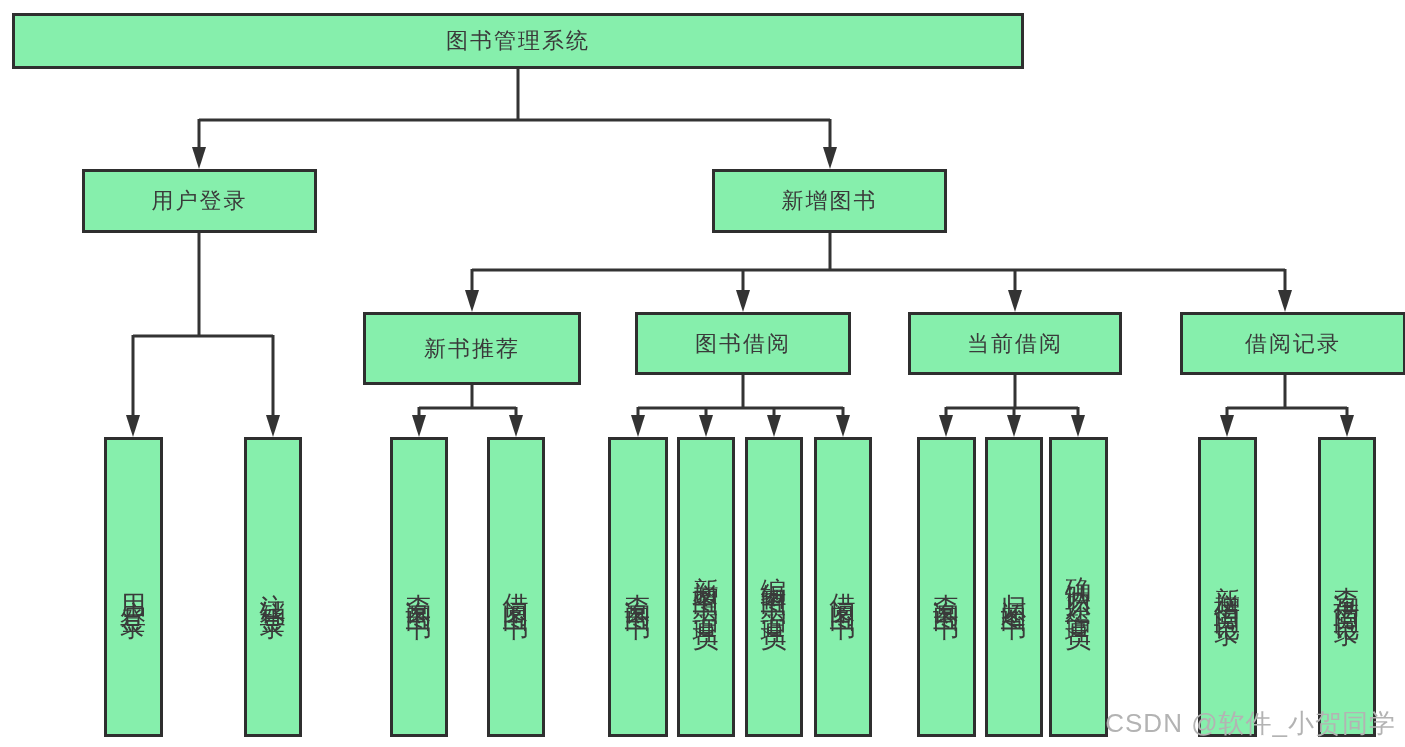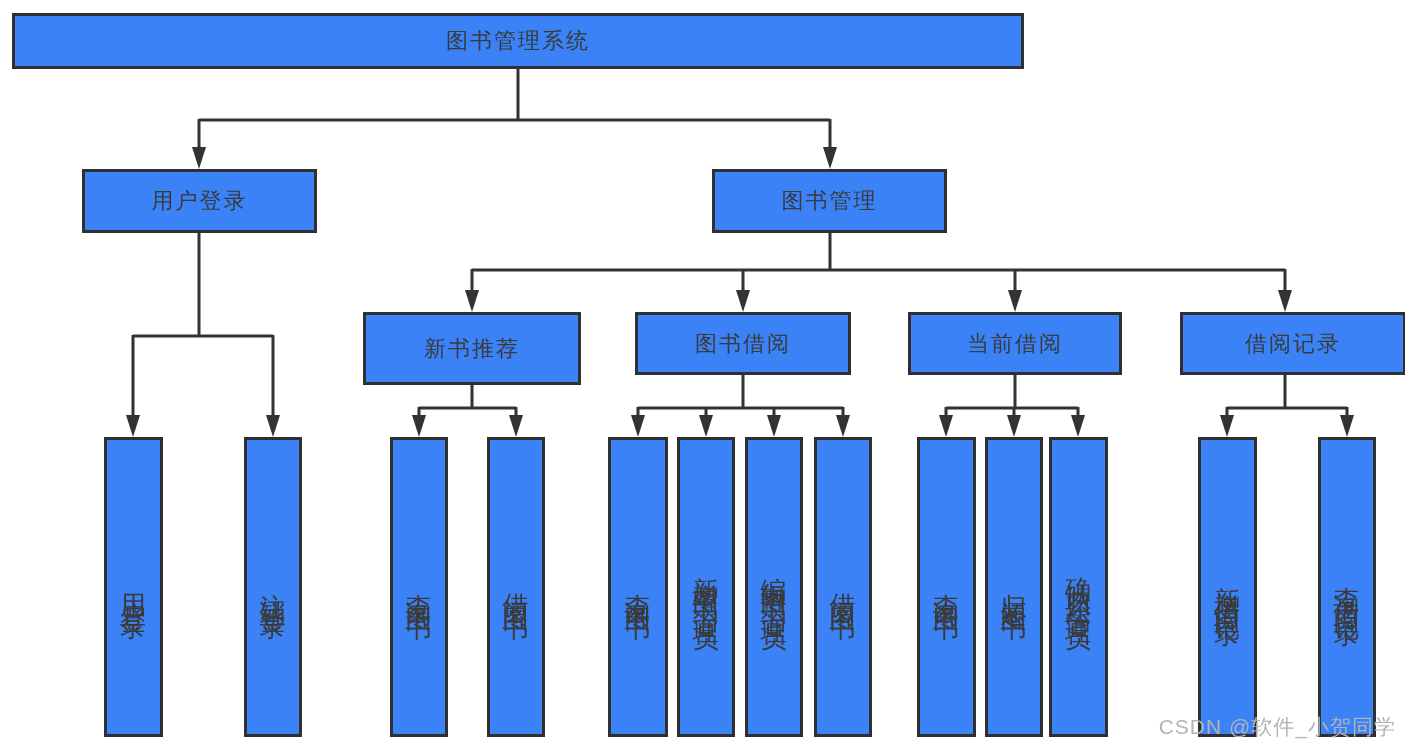--- a/index.html
+++ b/index.html
@@ -3,32 +3,32 @@
 <meta charset="utf-8">
 <style>
   html,body{margin:0;padding:0;}
   body{
     width:1405px;height:747px;position:relative;background:#ffffff;
     font-family:"Liberation Sans","DejaVu Sans",sans-serif;overflow:hidden;
   }
   .stage{position:absolute;left:0;top:0;width:1405px;height:747px;}
   .connectors{position:absolute;left:0;top:0;z-index:1;}
   .box{
-    position:absolute;box-sizing:border-box;background:#3b82f6;
+    position:absolute;box-sizing:border-box;background:#86efac;
     border:3px solid #2f2f2f;display:flex;align-items:center;justify-content:center;
     color:#3a3a3a;z-index:2;
   }
   .hbox .lbl{font-size:22px;letter-spacing:2px;white-space:nowrap;}
   .vbox .lbl{
     writing-mode:vertical-rl;text-orientation:mixed;
     font-size:26px;letter-spacing:7px;line-height:1;white-space:nowrap;
   }
   .watermark{
     position:absolute;right:9px;bottom:6px;z-index:5;
-    color:#b3b3b3;font-size:21px;letter-spacing:1px;white-space:nowrap;
+    color:#b3b3b3;font-size:26px;letter-spacing:1px;white-space:nowrap;
   }
 </style>
 </head>
 <body>
 
 <div class="stage">
 
   <svg class="connectors" width="1405" height="747" viewBox="0 0 1405 747">
     <path fill="none" stroke="#333333" stroke-width="3" d="M518,69 V120 M199,120 H830 M199,119 V150 M830,119 V150
          M199,233 V336 M133,336 H273 M133,335 V418 M273,335 V418
@@ -61,21 +61,21 @@
   </svg>
 
   <div class="box hbox" style="left:12px;top:13px;width:1012px;height:56px;">
     <span class="lbl">图书管理系统</span>
   </div>
 
   <div class="box hbox" style="left:82px;top:169px;width:235px;height:64px;">
     <span class="lbl">用户登录</span>
   </div>
   <div class="box hbox" style="left:712px;top:169px;width:235px;height:64px;">
-    <span class="lbl">图书管理</span>
+    <span class="lbl">新增图书</span>
   </div>
 
   <div class="box hbox" style="left:363px;top:312px;width:218px;height:73px;">
     <span class="lbl">新书推荐</span>
   </div>
   <div class="box hbox" style="left:635px;top:312px;width:216px;height:63px;">
     <span class="lbl">图书借阅</span>
   </div>
   <div class="box hbox" style="left:908px;top:312px;width:214px;height:63px;">
     <span class="lbl">当前借阅</span>

